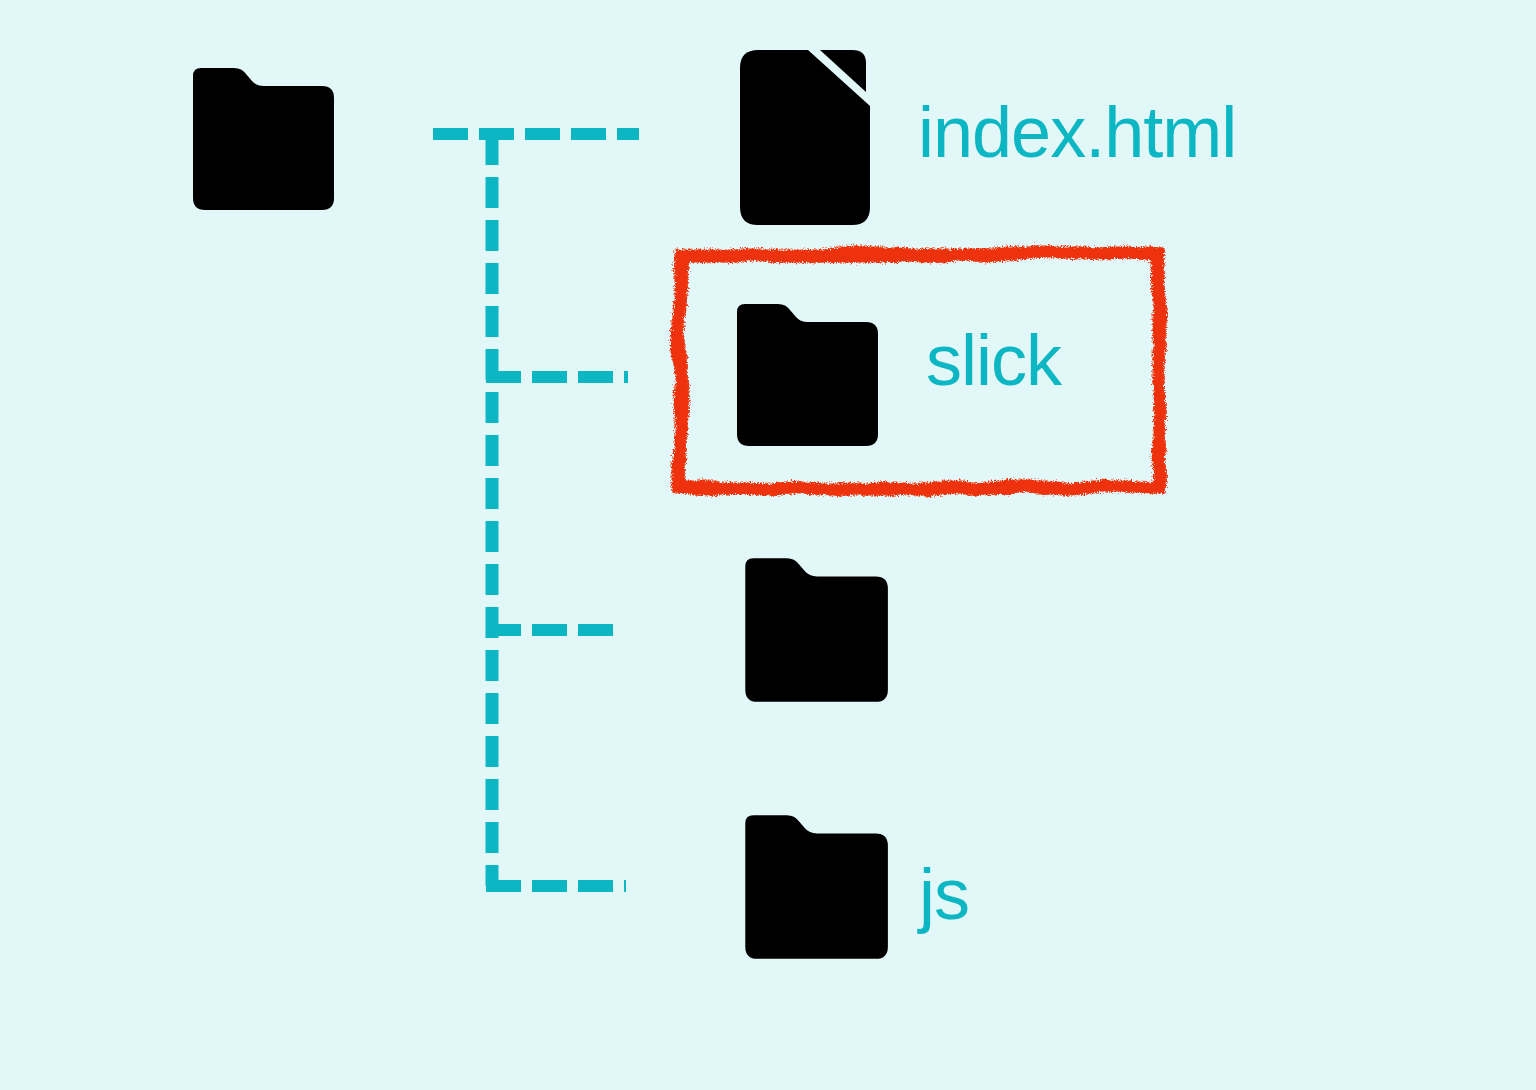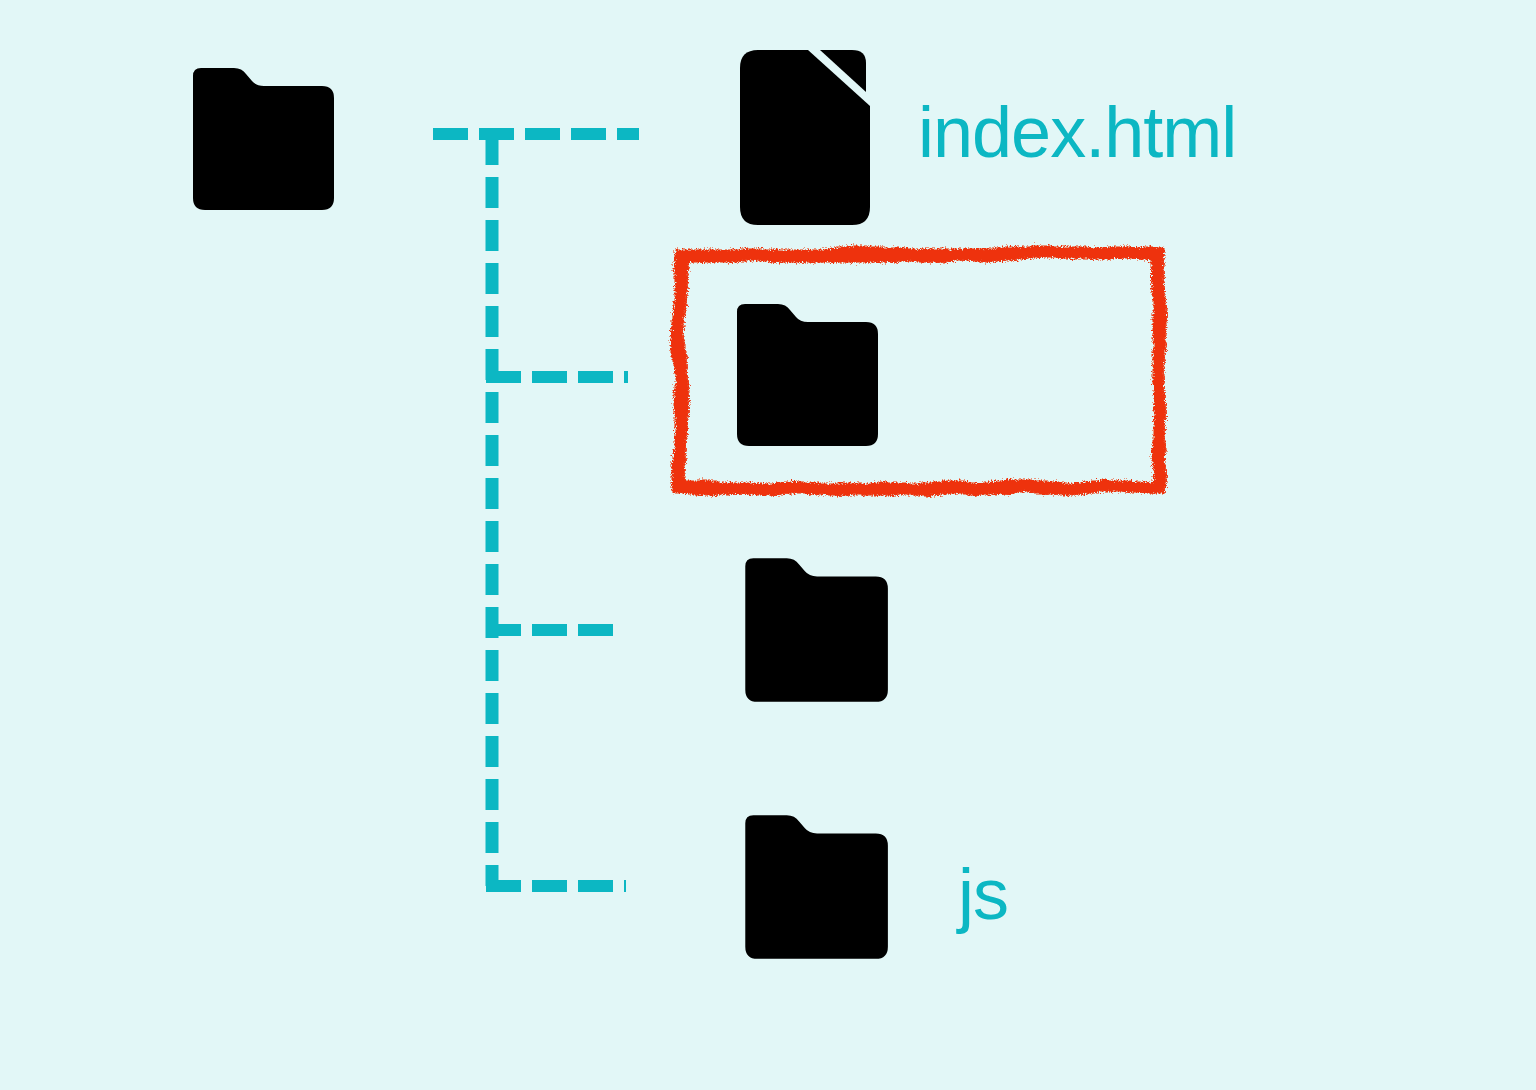--- a/index.html
+++ b/index.html
@@ -36,21 +36,21 @@
     font-size: 72px;
     line-height: 72px;
     font-weight: 500;
     letter-spacing: -1px;
     color: var(--teal);
     white-space: nowrap;
   }
   #lbl-index { left: 918px; top: 96px; }
   #lbl-slick { left: 926px; top: 324px; }
   #lbl-css   { left: 924px; top: 604px; }
-  #lbl-js    { left: 958px; top: 858px; }
+  #lbl-js    { left: 919px; top: 858px; }
 
   #root-folder  { left: 168px; top: 60px;  width: 176px; height: 158px; }
   #file-index   { left: 740px; top: 50px;  width: 130px; height: 175px; }
   #folder-slick { left: 712px; top: 296px; width: 176px; height: 158px; }
   #folder-css   { left: 720px; top: 550px; width: 178px; height: 160px; }
   #folder-js    { left: 720px; top: 806px; width: 178px; height: 162px; }
 
   #highlight-box { left: 650px; top: 224px; width: 534px; height: 294px; }
 </style>
 </head>
@@ -99,20 +99,21 @@
   <div id="lbl-index" class="label">index.html</div>
 
   <svg id="highlight-box" class="abs" viewBox="0 0 534 294">
     <rect x="28" y="28" width="478" height="234" fill="none" stroke="var(--highlight)" stroke-width="13" filter="url(#rough)"></rect>
     <rect x="28" y="28" width="478" height="234" fill="none" opacity="0.85" stroke="var(--highlight)" stroke-width="10" filter="url(#rough)" transform="translate(2,1)"></rect>
   </svg>
 
   <svg id="folder-slick" class="abs folder-svg" viewBox="0 0 176 158">
     <use href="#folder-sym"></use>
   </svg>
+  <div id="lbl-slick" class="label">slick</div>
 
   <svg id="folder-css" class="abs folder-svg" viewBox="0 0 176 158">
     <use href="#folder-sym"></use>
   </svg>
 
   <svg id="folder-js" class="abs folder-svg" viewBox="0 0 176 158">
     <use href="#folder-sym"></use>
   </svg>
   <div id="lbl-js" class="label">js</div>
 

